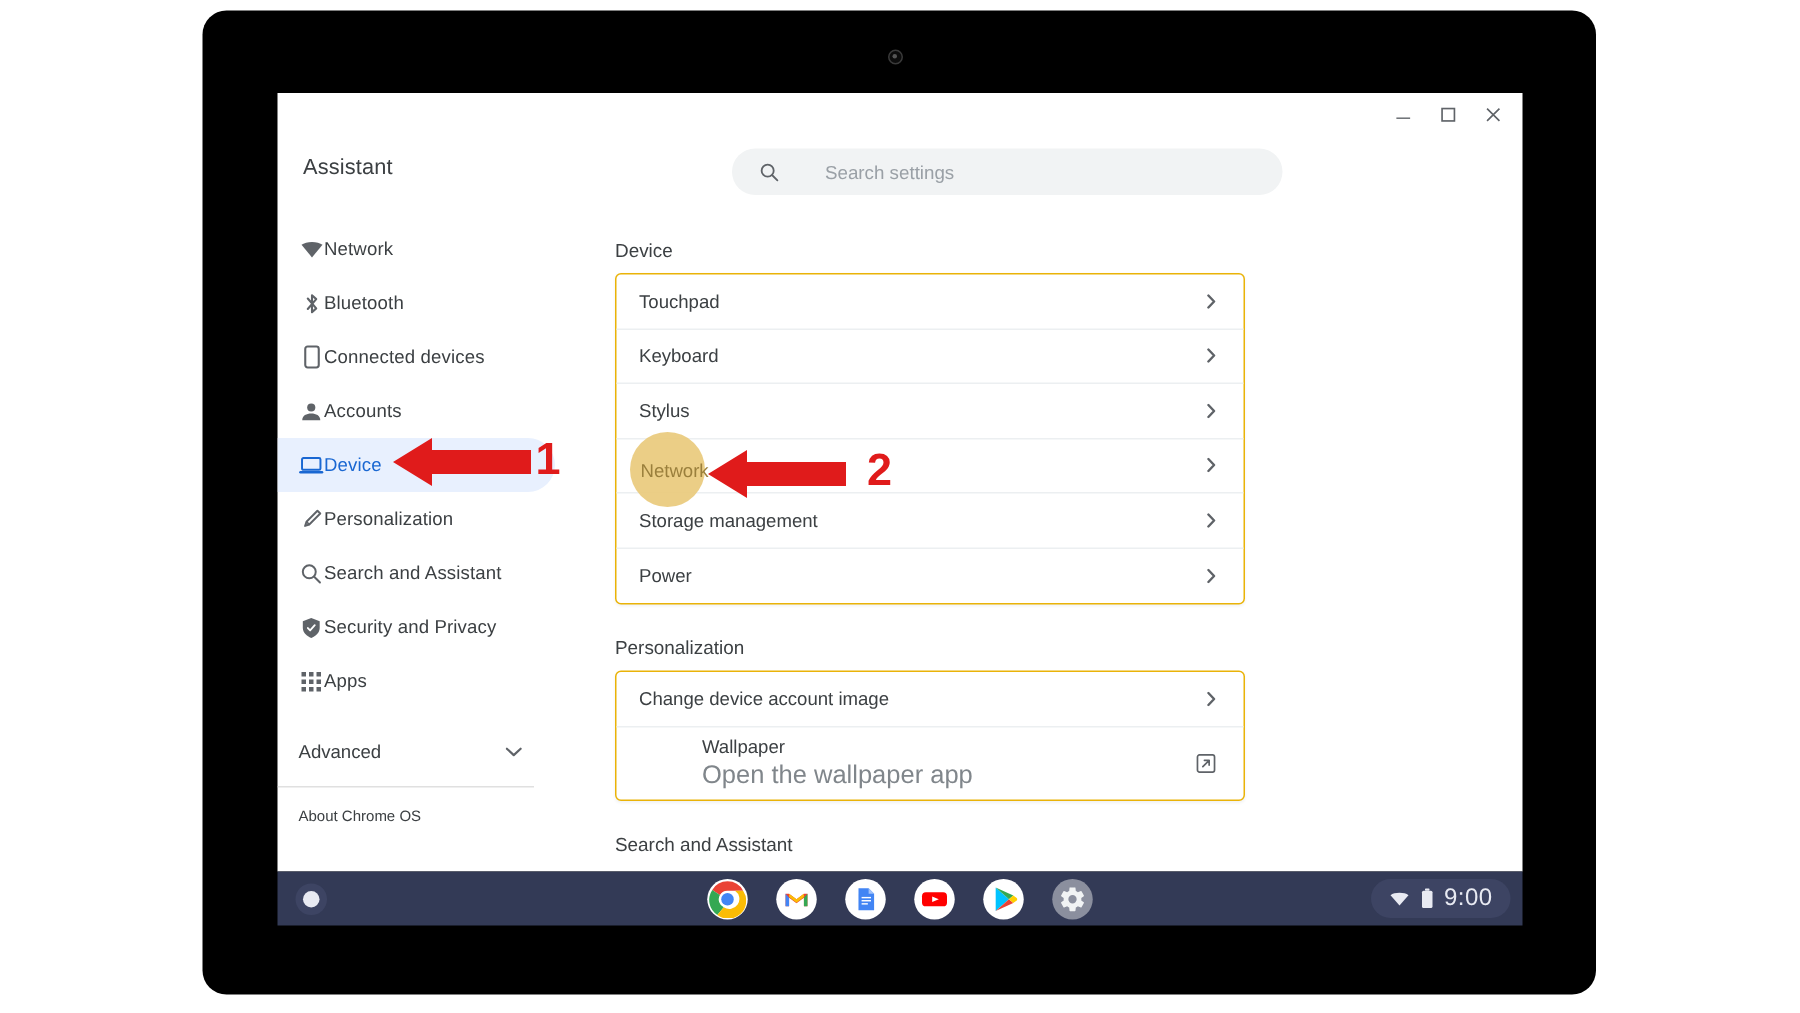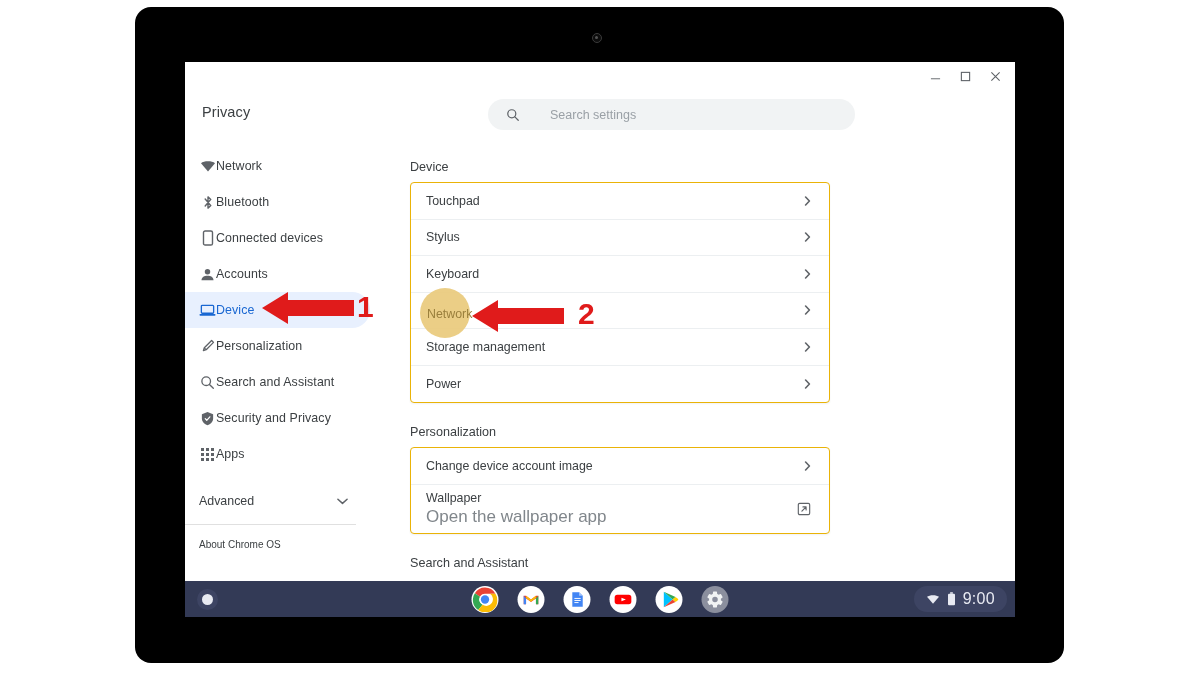--- a/index.html
+++ b/index.html
@@ -152,21 +152,21 @@
     height: 36.5px;
     display: flex; align-items: center; justify-content: space-between;
     padding: 0 18px 0 15px;
     border-bottom: 1px solid #eceff1;
     cursor: pointer;
   }
   .row:last-child { border-bottom: none; }
   .row .rlabel { font-size: 12.4px; color: #3c4043; }
   .row .rchev { color: #5f6368; display: flex; }
   .row.tall { height: 48px; align-items: center; }
-  .rtextwrap { display: flex; flex-direction: column; gap: 2px; }
+  .rtextwrap { display: flex; flex-direction: column; gap: 2px; margin-left: 42px; }
   .rsub { font-size: 17px; color: #80868b; }
   .extlink { color: #5f6368; display: flex; }
 
   
   .hl-circle {
     position: absolute;
     left: 420px; top: 288px;
     width: 50px; height: 50px;
     border-radius: 50%;
     background: #e9ca7c;
@@ -256,21 +256,21 @@
             <rect x="1.5" y="1.5" width="9" height="9" fill="none" stroke="currentColor" stroke-width="1.2"></rect>
           </svg>
       </div>
       <div class="winbtn">
         <svg width="11" height="11" viewBox="0 0 12 12">
             <path d="M1.5 1.5 L10.5 10.5 M10.5 1.5 L1.5 10.5" stroke="currentColor" stroke-width="1.2" fill="none"></path>
           </svg>
       </div>
     </div>
 
-    <div class="hdr-title">Privacy</div>
+    <div class="hdr-title">Assistant</div>
 
     <div class="searchbar">
       <span class="sicon">
         <svg width="14" height="14" viewBox="0 0 16 16">
             <circle cx="6.6" cy="6.6" r="4.6" fill="none" stroke="currentColor" stroke-width="1.4"></circle>
             <path d="M10.1 10.1 L14 14" stroke="currentColor" stroke-width="1.4" stroke-linecap="round"></path>
           </svg>
       </span>
       <input value="" placeholder="Search settings" style="">
     </div>
@@ -395,29 +395,29 @@
       <div class="card">
         <div class="row">
           <span class="rlabel">Touchpad</span>
           <span class="rchev">
             <svg width="7" height="10" viewBox="0 0 7 10">
                 <path d="M1.6 1 L5.4 5 L1.6 9" fill="none" stroke="currentColor" stroke-width="1.6" stroke-linecap="round" stroke-linejoin="round"></path>
               </svg>
           </span>
         </div>
         <div class="row">
+          <span class="rlabel">Keyboard</span>
+          <span class="rchev">
+            <svg width="7" height="10" viewBox="0 0 7 10">
+                <path d="M1.6 1 L5.4 5 L1.6 9" fill="none" stroke="currentColor" stroke-width="1.6" stroke-linecap="round" stroke-linejoin="round"></path>
+              </svg>
+          </span>
+        </div>
+        <div class="row">
           <span class="rlabel">Stylus</span>
-          <span class="rchev">
-            <svg width="7" height="10" viewBox="0 0 7 10">
-                <path d="M1.6 1 L5.4 5 L1.6 9" fill="none" stroke="currentColor" stroke-width="1.6" stroke-linecap="round" stroke-linejoin="round"></path>
-              </svg>
-          </span>
-        </div>
-        <div class="row">
-          <span class="rlabel">Keyboard</span>
           <span class="rchev">
             <svg width="7" height="10" viewBox="0 0 7 10">
                 <path d="M1.6 1 L5.4 5 L1.6 9" fill="none" stroke="currentColor" stroke-width="1.6" stroke-linecap="round" stroke-linejoin="round"></path>
               </svg>
           </span>
         </div>
         <div class="row">
           <span class="rlabel" style="visibility:hidden">Displays</span>
           <span class="rchev">
             <svg width="7" height="10" viewBox="0 0 7 10">

